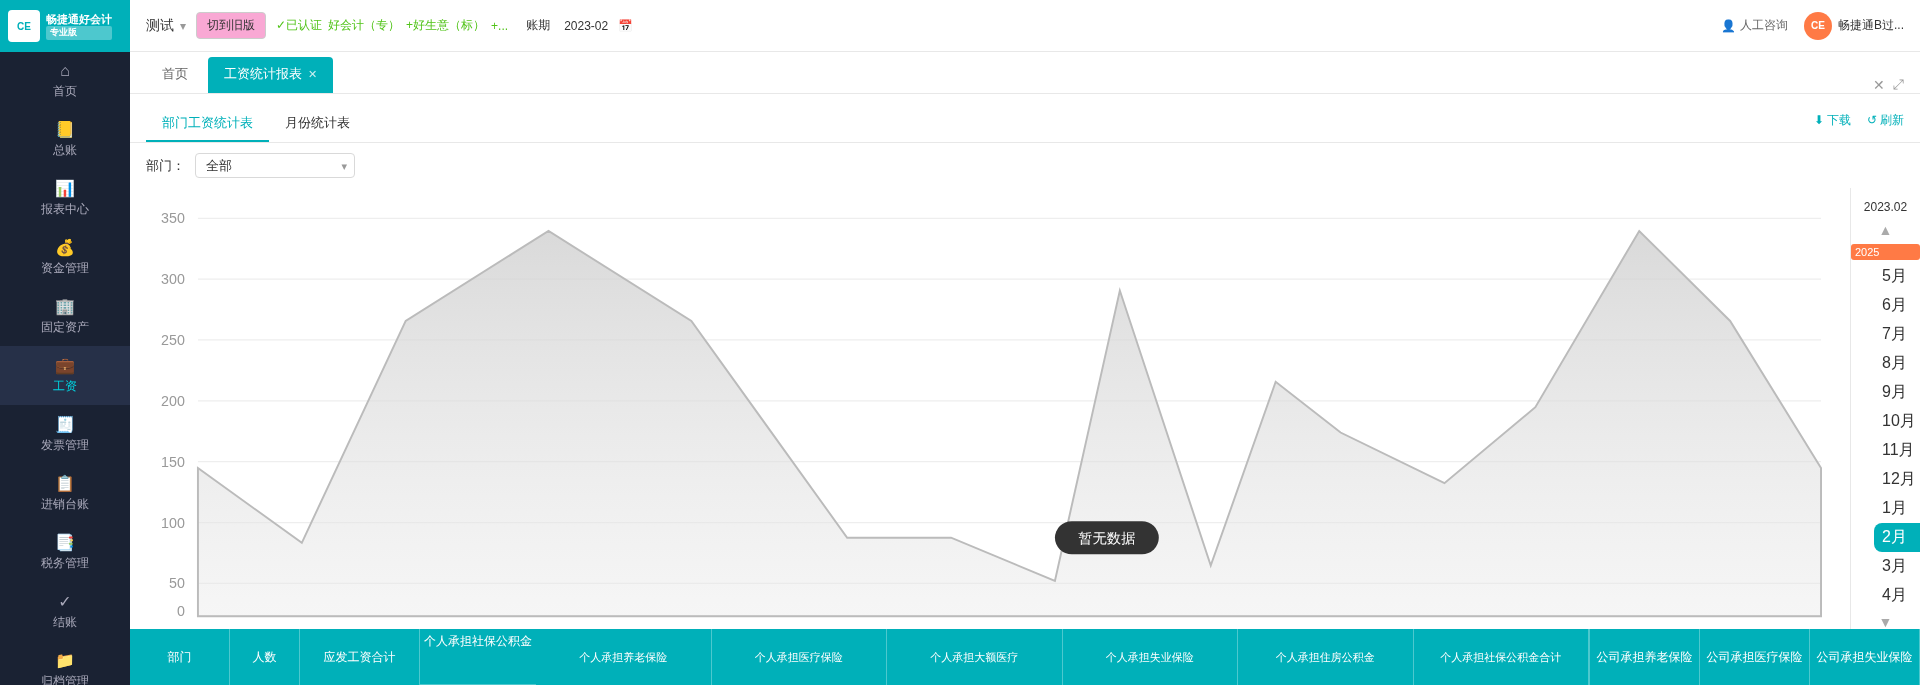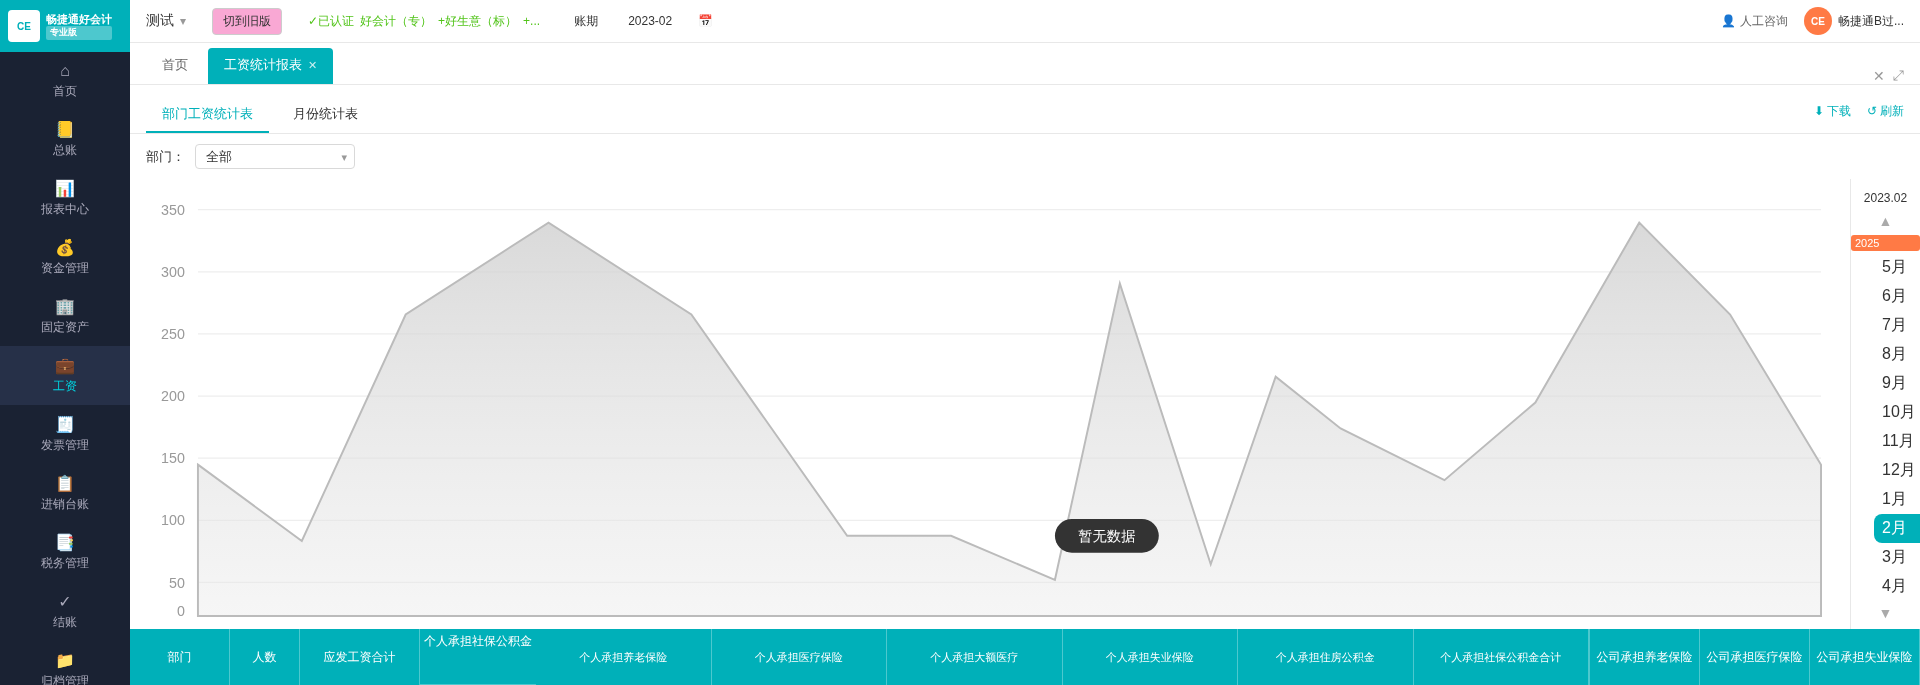--- a/index.html
+++ b/index.html
@@ -60,26 +60,26 @@
     .main-content {
       flex: 1;
       display: flex;
       flex-direction: column;
       overflow: hidden;
     }
 
     
     .topbar {
       background: white;
-      height: 43px;
+      height: 52px;
       display: flex;
       align-items: center;
       padding: 0 16px;
       border-bottom: 1px solid #e8e8e8;
-      gap: 26px;
+      gap: 10px;
       flex-shrink: 0;
     }
     .topbar-company {
       font-size: 14px;
       color: #333;
       font-weight: 500;
       display: flex;
       align-items: center;
       gap: 6px;
     }
@@ -132,21 +132,21 @@
       background: white;
       position: relative;
     }
 
     
     .subtabs {
       display: flex;
       align-items: center;
       padding: 12px 16px 0;
       border-bottom: 1px solid #e8e8e8;
-      gap: 8px;
+      gap: 0;
       flex-shrink: 0;
     }
     .subtab {
       padding: 8px 16px;
       cursor: pointer;
       font-size: 13px;
       color: #333;
       border-bottom: 2px solid transparent;
     }
     .subtab.active {

